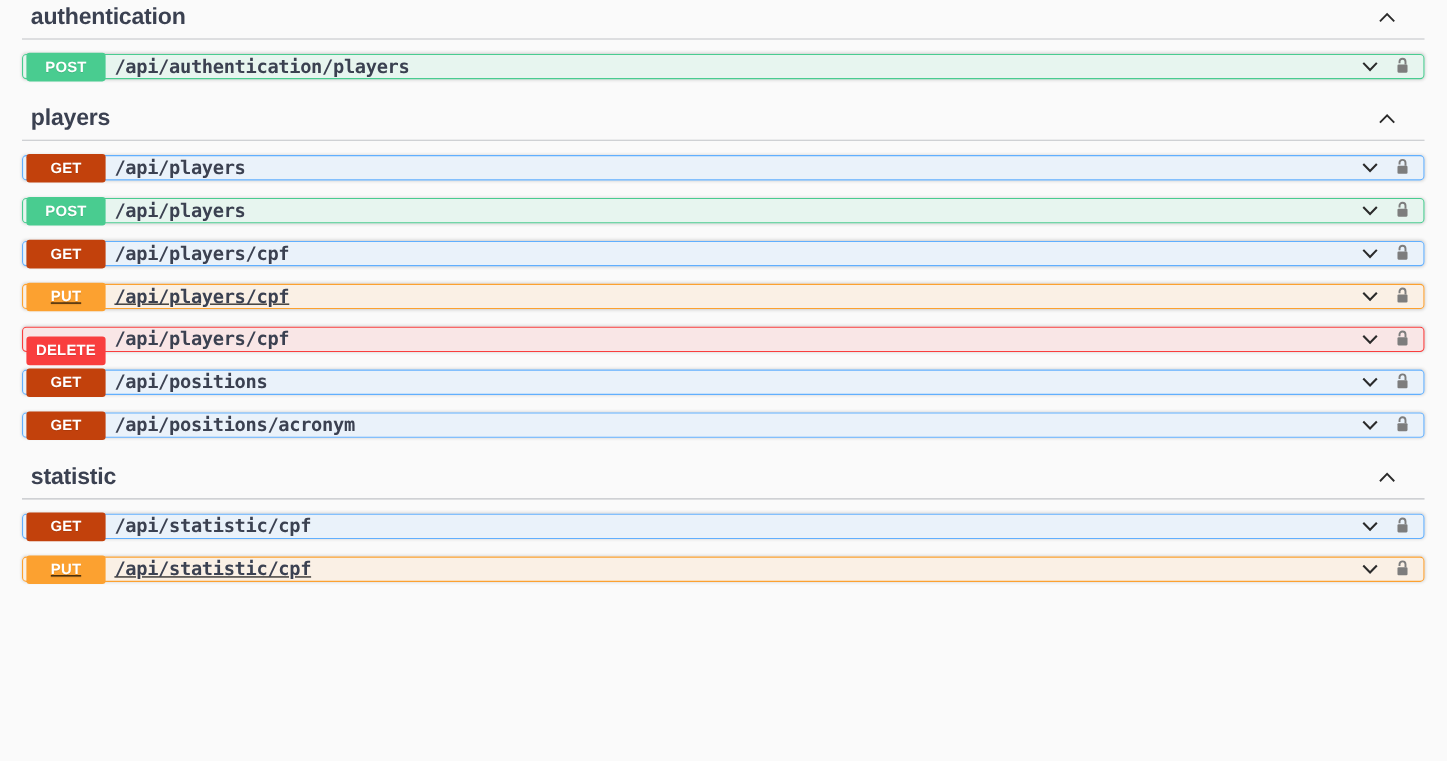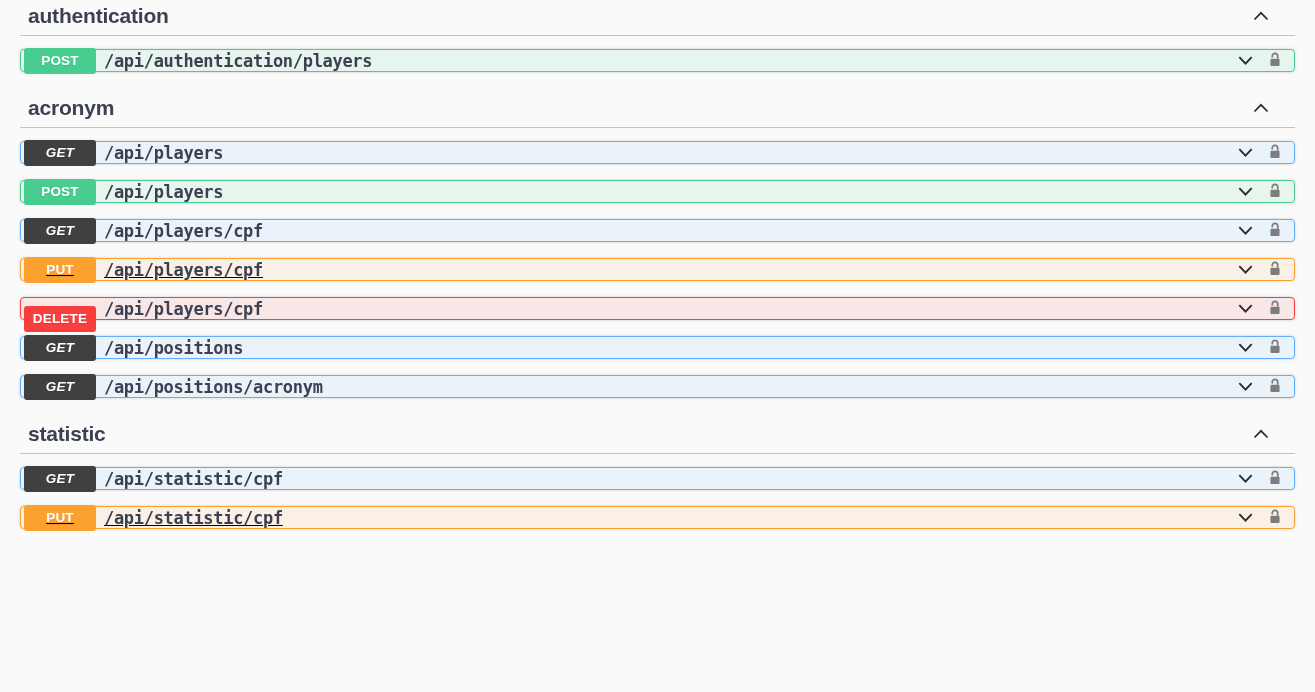--- a/index.html
+++ b/index.html
@@ -50,21 +50,21 @@
     box-sizing: border-box;
     padding: 5px 0 6px 0;
     border-radius: 3px;
     text-align: center;
     color: #fff;
     font-size: 13.5px;
     font-weight: 700;
     text-shadow: 0 1px 0 rgba(0,0,0,.1);
     letter-spacing: 0.2px;
   }
-  .m-get    .method { background: #404040; font-style: italic; }
+  .m-get    .method { background: #c2410c; }
   .m-post   .method { background: #49cc90; }
   .m-put    .method { background: #fca130; }
   .m-delete .method { background: #f93e3e; margin-top: 21px; }
   .path {
     margin-left: 8px;
     font-family: "DejaVu Sans Mono", "Liberation Mono", monospace;
     font-size: 17px;
     font-weight: 700;
     color: #3b4151;
     letter-spacing: -0.3px;
@@ -129,21 +129,21 @@
               <use href="#icon-lock-open"></use>
             </svg>
         </span>
       </button>
     </span>
   </div>
 </section>
 
 <section class="tag-section">
   <h3 class="opblock-tag">
-    <span>acronym</span>
+    <span>players</span>
     <span class="tag-caret">
       <svg width="20" height="20">
           <use href="#icon-chevron-up"></use>
         </svg>
     </span>
   </h3>
 
   <div class="opblock m-get">
     <span class="method">GET</span>
     <span class="path">/api/players</span>

